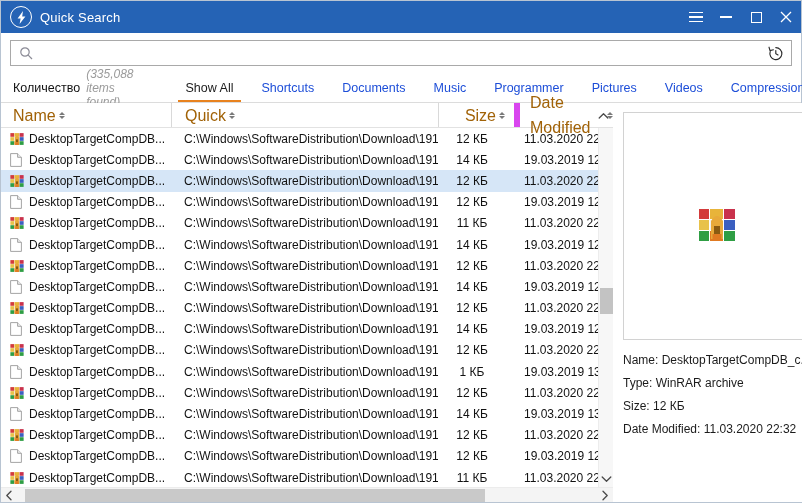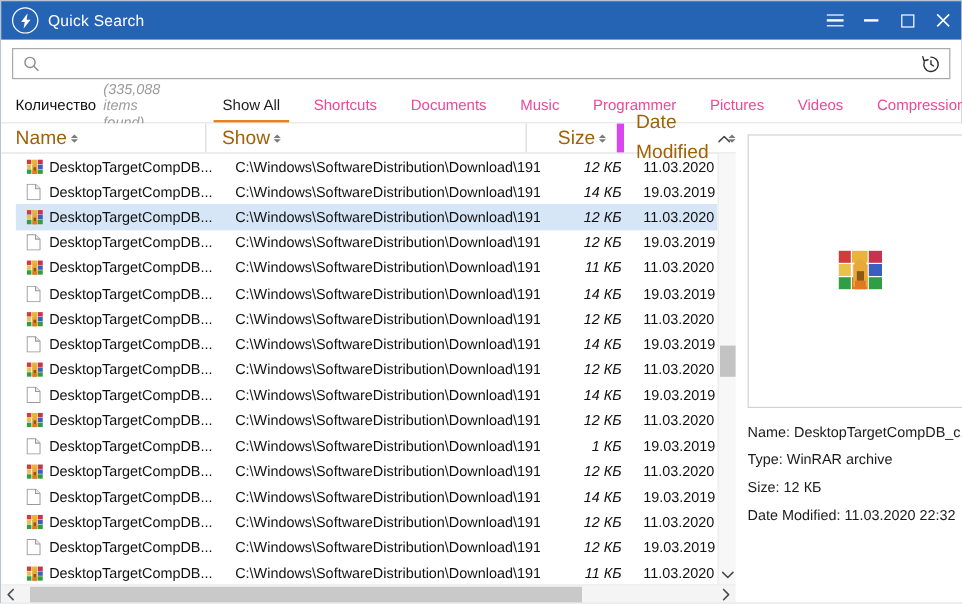--- a/index.html
+++ b/index.html
@@ -41,21 +41,21 @@
   .hist{flex:0 0 20px;height:20px;display:flex;align-items:center;justify-content:center;cursor:default;}
 
   
   .tabrow{flex:0 0 30px;height:30px;display:flex;align-items:stretch;
           border-bottom:1px solid #dcdcdc;background:#fff;padding-left:12px;box-sizing:border-box;}
   .count-grp{display:flex;align-items:center;gap:6px;padding-right:10px;}
   .count-label{font-weight:normal;font-size:12.5px;color:#111;}
   .count-num{color:#9b9b9b;font-size:12px;font-style:italic;}
   .tabs{display:flex;align-items:stretch;flex:1;justify-content:flex-start;padding-left:28px;}
   .tab{position:relative;display:flex;align-items:center;padding:0 14px;font-size:12.5px;
-       color:#ec4899;cursor:default;white-space:nowrap;}
+       color:#1d4ed8;cursor:default;white-space:nowrap;}
   .tab.active{color:#1b1b1b;}
   .tab.active:after{content:"";position:absolute;left:6px;right:6px;bottom:0;height:2.5px;
                     background:#e8821e;}
   .tab.clipped{overflow:hidden;max-width:78px;padding-right:0;}
 
   
   .body{flex:1;display:flex;min-height:0;background:#fff;}
   .listpane{width:612px;flex:0 0 612px;display:flex;flex-direction:column;min-height:0;
             box-sizing:border-box;position:relative;}
 
@@ -72,29 +72,29 @@
   .sortarrows{display:inline-flex;flex-direction:column;justify-content:center;gap:1px;
               width:7px;height:12px;}
   .sortarrows span{display:block;width:0;height:0;border-left:3.5px solid transparent;
                    border-right:3.5px solid transparent;}
   .sortarrows .up{border-bottom:3.5px solid #7a7a7a;}
   .sortarrows .dn{border-top:3.5px solid #7a7a7a;}
   .colhead-chev{position:absolute;right:4px;top:0;height:25px;display:flex;align-items:center;}
 
   
   .rows-wrap{flex:1;min-height:0;position:relative;display:flex;}
-  .rows{flex:1;overflow:hidden;position:relative;margin-left:12px;}
+  .rows{flex:1;overflow:hidden;position:relative;}
   .row{height:21.2px;display:flex;align-items:center;box-sizing:border-box;font-size:12px;
        color:#111;white-space:nowrap;}
   .row.sel{background:#d6e6f7;}
   .c-name{width:170px;padding-left:9px;display:flex;align-items:center;gap:5px;
           box-sizing:border-box;overflow:hidden;}
   .c-name .nm{overflow:hidden;text-overflow:clip;}
   .c-path{width:267px;padding-left:13px;box-sizing:border-box;overflow:hidden;}
-  .c-size{width:76px;text-align:right;padding-right:8px;box-sizing:border-box;font-style:italic;}
+  .c-size{width:76px;text-align:center;padding-right:8px;box-sizing:border-box;}
   .c-date{flex:1;padding-left:10px;box-sizing:border-box;overflow:hidden;}
 
   
   .ficon{width:14px;height:14px;flex:0 0 14px;position:relative;}
   .ficon svg{display:block;}
 
   
   .vscroll{width:15px;flex:0 0 15px;background:#f7f7f7;border-left:1px solid #ececec;
            position:relative;box-sizing:border-box;}
   .vs-up,.vs-dn{position:absolute;left:0;width:15px;height:16px;display:flex;
@@ -212,21 +212,21 @@
 
       <div class="colhead">
         <div class="ch ch-name">
           <span class="lbl">Name</span>
           <span class="sortarrows">
               <span class="up"></span>
               <span class="dn"></span>
             </span>
         </div>
         <div class="ch ch-path">
-          <span class="lbl">Show</span>
+          <span class="lbl">Quick</span>
           <span class="sortarrows">
               <span class="up"></span>
               <span class="dn"></span>
             </span>
         </div>
         <div class="ch ch-size">
           <span class="lbl">Size</span>
           <span class="sortarrows">
               <span class="up"></span>
               <span class="dn"></span>

